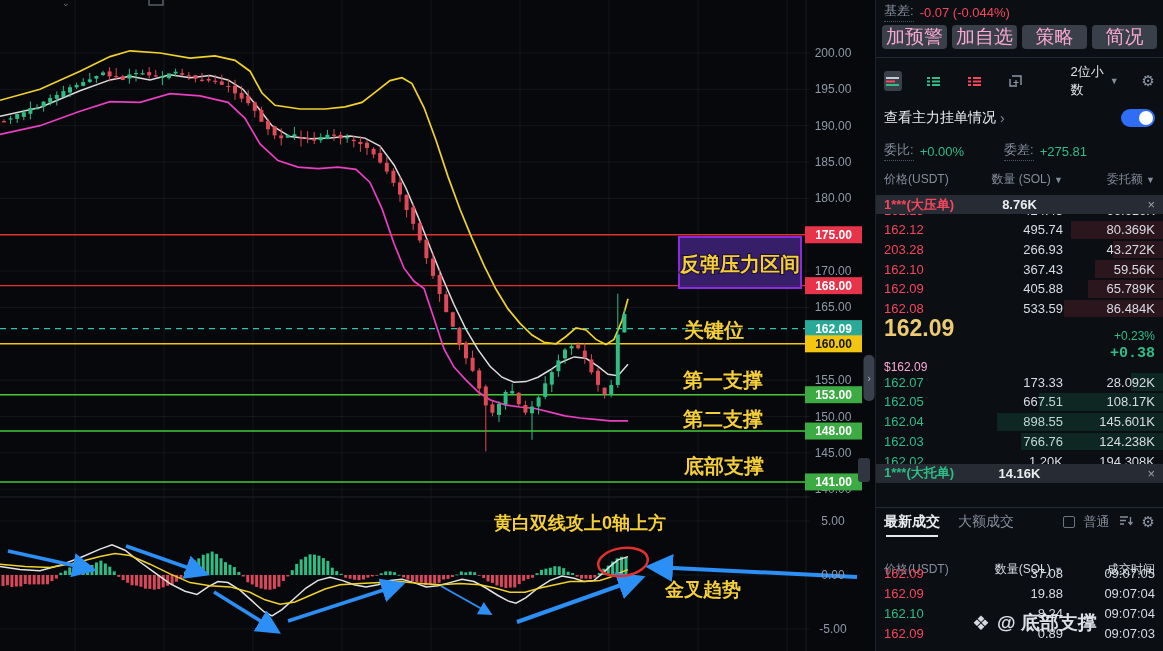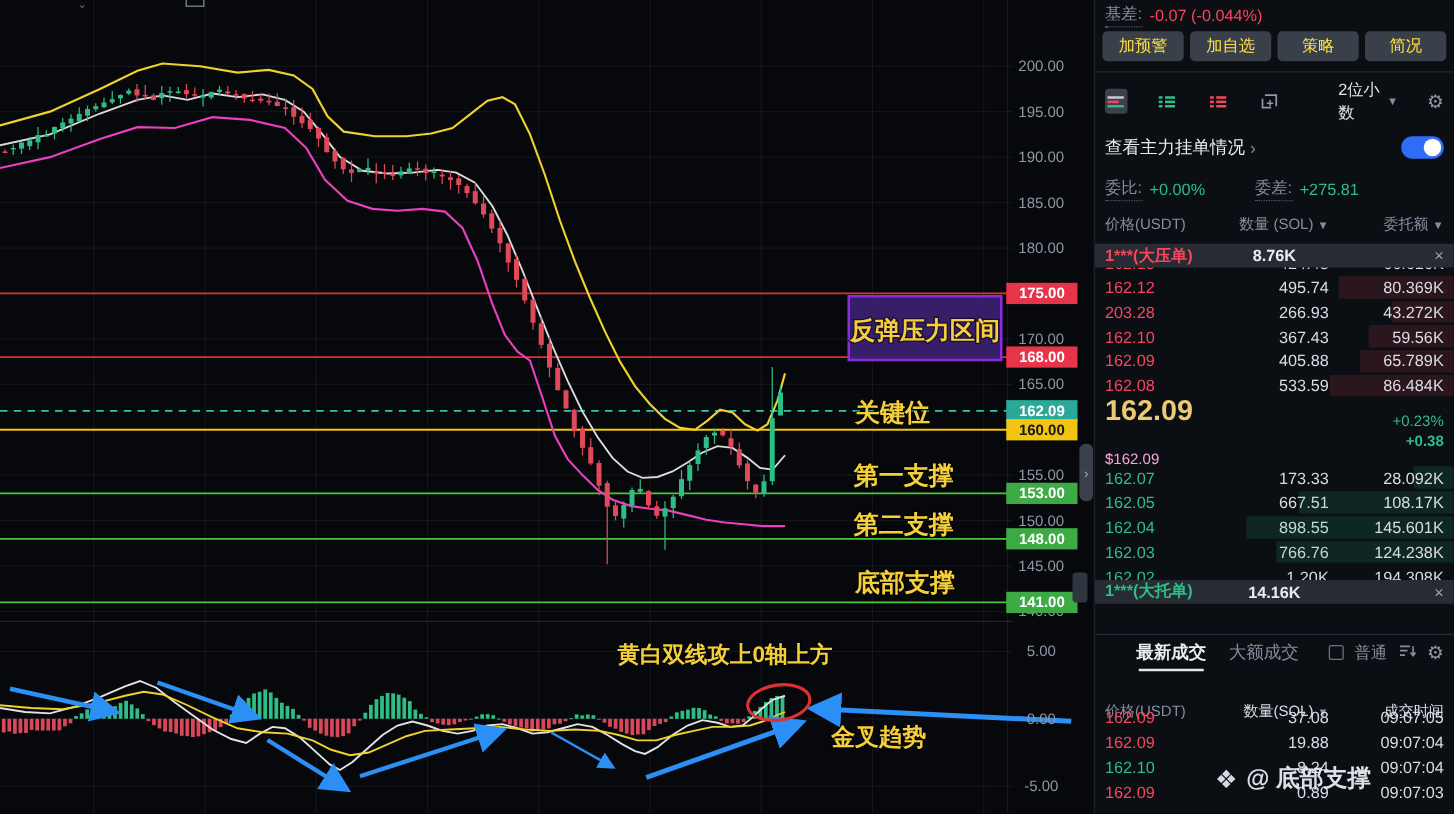--- a/index.html
+++ b/index.html
@@ -16,22 +16,22 @@
     background:#0b0e13; border-left:1px solid #1c212a; color:#eaecef; font-size:13px; }
   .row-abs { position:absolute; left:0; right:0; }
   .px8 { padding:0 8px; }
   .gray { color:#848e9c; }
   .red { color:#f6465d; }
   .green { color:#2ebd85; }
   .dotted { border-bottom:1px dotted #4d5663; padding-bottom:1px; }
 
   #basis-row { top:3px; height:18px; display:flex; align-items:center; gap:6px; }
   #btn-row { top:25px; height:24px; display:flex; gap:5px; padding:0 6px; }
-  .pbtn { flex:1; background:#394049; border:none; border-radius:4px; color:#fde047;
-    font-size:13px; font-family:inherit; display:flex; align-items:center; justify-content:center; cursor:pointer; }
+  .pbtn { flex:1; background:#394049; border:none; border-radius:4px; color:#f9a8d4;
+    font-size:19px; font-family:inherit; display:flex; align-items:center; justify-content:center; cursor:pointer; }
   .hdiv { position:absolute; left:0; right:0; height:1px; background:#242a33; }
 
   #toolbar { top:66px; height:30px; display:flex; align-items:center; gap:23px; padding:0 8px; }
   .ticon { display:flex; align-items:center; justify-content:center; width:22px; height:20px; border-radius:3px; }
   .ticon.active { background:#3a414b; }
   #toolbar .spacer { flex:1; }
   #decimals { display:flex; align-items:center; gap:4px; color:#e3e6ea; cursor:pointer; }
   .caret { font-size:9px; color:#848e9c; }
   .gear { color:#8f98a8; font-size:15px; cursor:pointer; }
 
@@ -63,23 +63,23 @@
   .sliver { overflow:hidden; position:relative; }
   #ask-sliver { height:6px; }
   #ask-sliver .ob-row { transform:translateY(-13px); }
   #bid-sliver { height:12.5px; }
 
   #last-block { height:54px; display:flex; align-items:center; justify-content:space-between; padding:0 8px; }
   #last-price { font-size:23px; font-weight:bold; color:#ecca72; line-height:24px; }
   #last-usd { font-size:12px; color:#f9a8d4; margin-top:20px; }
   #last-right { text-align:right; }
   #last-pct { font-size:12px; }
-  #last-chg { font-size:12px; font-weight:bold; margin-top:2px; }
-
-  #trades-tabs { top:510px; height:24px; display:flex; align-items:center; gap:18px;margin-left:25px; }
+  #last-chg { font-size:15px; font-weight:bold; margin-top:2px;font-family:Liberation Mono, monospace; }
+
+  #trades-tabs { top:510px; height:24px; display:flex; align-items:center; gap:18px; }
   .tab { font-size:14px; color:#848e9c; cursor:pointer; }
   .tab.active { color:#eaecef; font-weight:bold; position:relative; }
   .tab.active::after { content:""; position:absolute; left:2px; right:2px; bottom:-6px; height:2px; background:#e6e8ea; }
   #trades-tabs .tright { margin-left:auto; display:flex; align-items:center; gap:9px; color:#848e9c; font-size:13px; }
   .checkbox { width:12px; height:12px; border:1px solid #6b7480; border-radius:2px; display:inline-block; }
 
   #trades-headers { top:545px; height:16px; font-size:12px; color:#848e9c; }
   #trade-rows { top:563px; position:absolute; left:0; right:0; }
   .trade-row { height:20px; font-size:13px; }
   .trade-row .c-amt { color:#d8dce3; }

